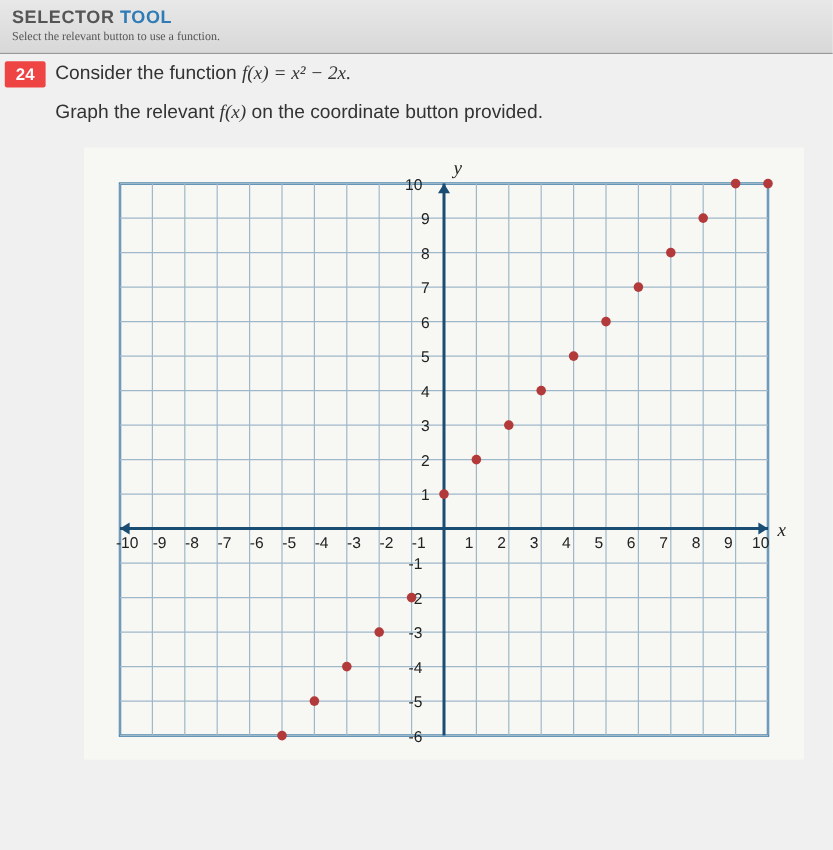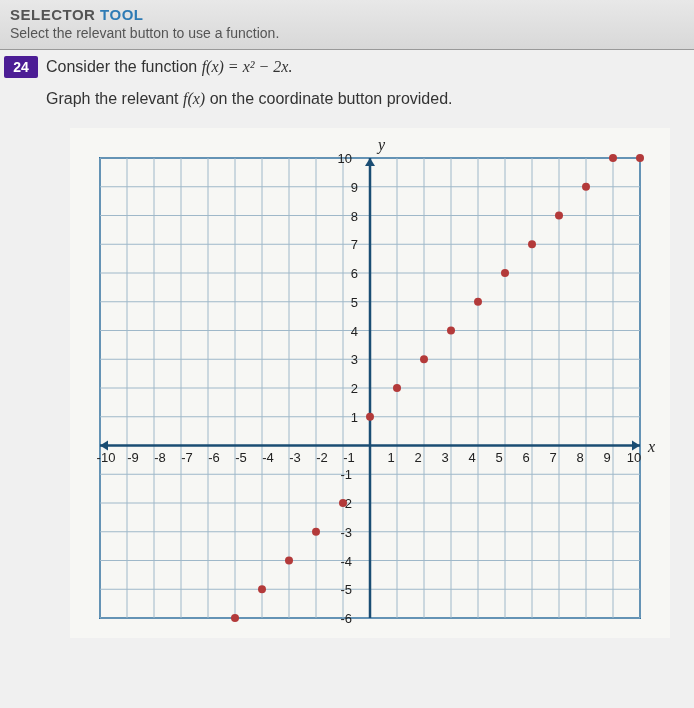--- a/index.html
+++ b/index.html
@@ -18,30 +18,31 @@
     padding: 6px 24px 8px 10px;
   }
   .header-title {
     font-size: 15px;
     letter-spacing: 0.5px;
     font-weight: bold;
   }
   .header-title .sel { color:#555; }
   .header-title .tool { color:#2e7bb5; }
   .header-sub {
-    font-size: 14px;
+    font-size: 10px;
     color:#555;
     margin-top:2px;
+    font-family:Liberation Serif, serif;
   }
   .content {
     display:flex;
     padding: 4px 0 0 0;
   }
   .qnum {
-    background:#4c1d95;
+    background:#ef4444;
     color:#fff;
     font-weight:bold;
     font-size:14px;
     width:34px;
     height:22px;
     display:flex;
     align-items:center;
     justify-content:center;
     margin: 2px 8px 0 4px;
     border-radius:2px;

